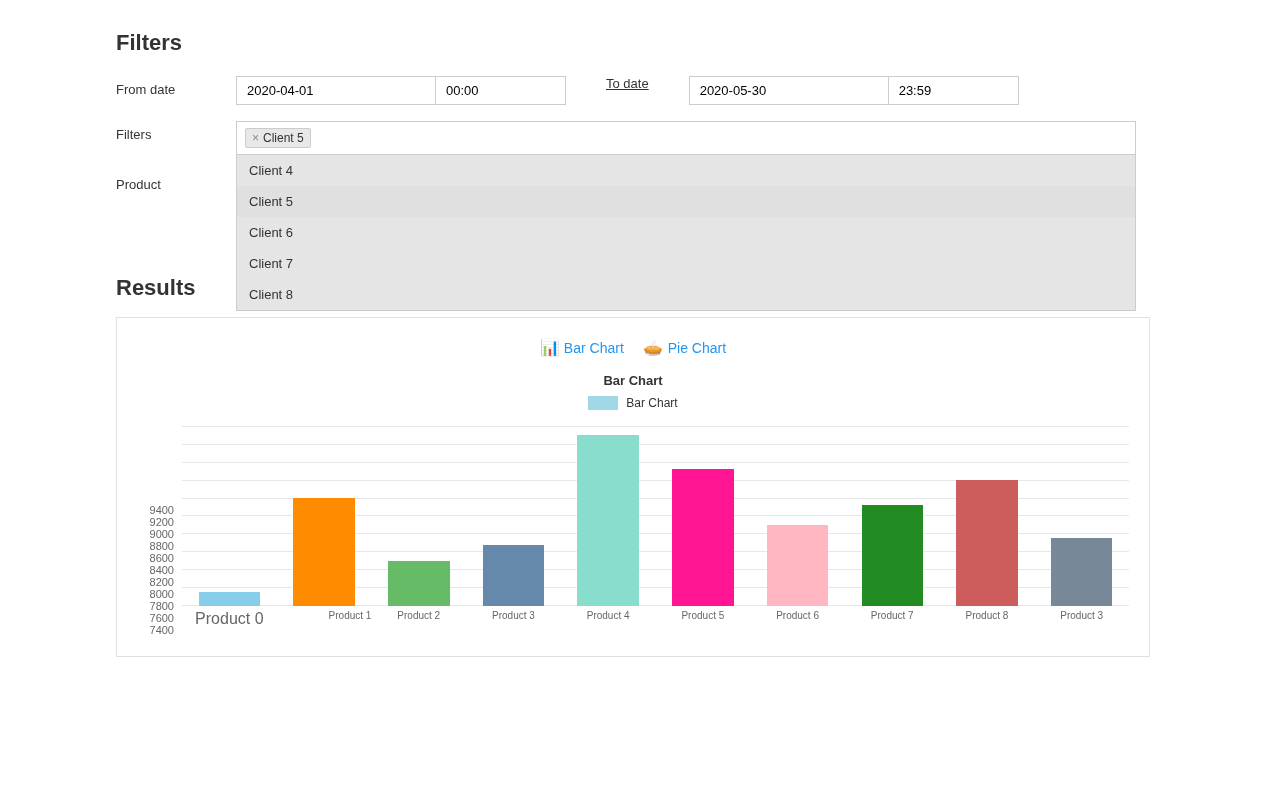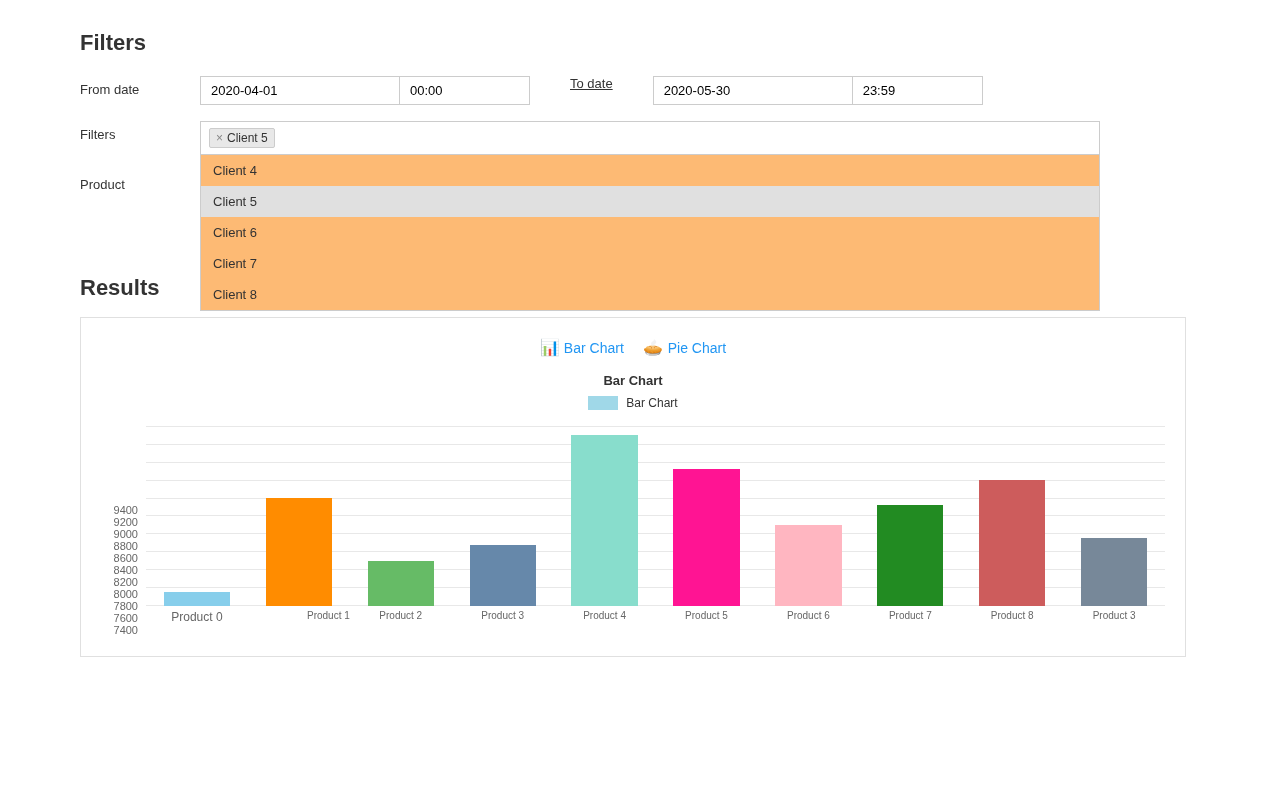--- a/index.html
+++ b/index.html
@@ -1,29 +1,29 @@
 <!DOCTYPE html>
 <html><head>
   <meta charset="utf-8">
   <style>
     * { box-sizing: border-box; margin: 0; padding: 0; }
     body { font-family: Arial, sans-serif; font-size: 14px; background: #fff; color: #333; }
-    .page { padding: 30px 80px; }
+    .page { padding: 30px 116px; }
     h2 { font-size: 22px; font-weight: bold; margin-bottom: 20px; }
     .filters-section { margin-bottom: 20px; }
     .filter-row { display: flex; align-items: flex-start; margin-bottom: 16px; gap: 20px; }
     .filter-label { width: 100px; font-size: 13px; color: #333; padding-top: 6px; }
     .date-group { display: flex; gap: 0; }
     .date-input { border: 1px solid #ccc; padding: 6px 10px; font-size: 13px; width: 200px; }
     .time-input { border: 1px solid #ccc; border-left: none; padding: 6px 10px; font-size: 13px; width: 130px; }
     .to-date-label { display: flex; align-items: center; padding: 0 20px; font-size: 13px; color: #333; min-width: 80px; text-decoration: underline; }
     .client-select-container { position: relative; width: 900px; }
     .client-tag-input { border: 1px solid #ccc; padding: 4px 8px; display: flex; align-items: center; gap: 4px; min-height: 34px; }
     .client-tag { background: #e8e8e8; border: 1px solid #ccc; border-radius: 2px; padding: 2px 6px; font-size: 12px; display: flex; align-items: center; gap: 4px; }
-    .dropdown-list { position: absolute; top: 100%; left: 0; width: 100%; border: 1px solid #ccc; border-top: none; background: #fdba74; z-index: 100; max-height: 200px; overflow-y: auto; }
+    .dropdown-list { position: absolute; top: 100%; left: 0; width: 100%; border: 1px solid #ccc; border-top: none; background: #e5e5e5; z-index: 100; max-height: 200px; overflow-y: auto; }
     .dropdown-item { padding: 8px 12px; font-size: 13px; cursor: pointer; }
     .dropdown-item.selected { background: #e0e0e0; }
     .dropdown-item.highlighted { background: #4a90d9; color: #fff; }
     .apply-btn { background: #2196F3; color: #fff; border: none; padding: 10px 30px; cursor: pointer; font-size: 13px; width: 190px; margin-top: 4px; }
     .results-section { margin-top: 20px; }
     h3 { font-size: 22px; font-weight: bold; margin-bottom: 16px; }
     .chart-container { border: 1px solid #e0e0e0; padding: 20px; margin-top: 10px; }
     .chart-tabs { display: flex; justify-content: center; gap: 20px; margin-bottom: 16px; }
     .chart-tab { font-size: 14px; color: #2196F3; cursor: pointer; display: flex; align-items: center; gap: 4px; text-decoration: none; }
     .chart-title { text-align: center; font-size: 13px; font-weight: bold; margin-bottom: 8px; }
@@ -165,21 +165,21 @@
               </div>
               <div style="flex: 1 1 0%; display: flex; flex-direction: column; align-items: center; justify-content: flex-end; height: 100%;">
                 <div style="width: 65%; background: rgb(205, 92, 92); height: 126px; min-height: 4px;"></div>
               </div>
               <div style="flex: 1 1 0%; display: flex; flex-direction: column; align-items: center; justify-content: flex-end; height: 100%;">
                 <div style="width: 65%; background: rgb(119, 136, 153); height: 68.4px; min-height: 4px;"></div>
               </div>
             </div>
 
           <div style="position:absolute;bottom:0;left:0;right:0;height:30px;display:flex;" id="x-labels">
-              <div style="flex: 1 1 0%; text-align: center; font-size: 12px; color: rgb(102, 102, 102); padding-top: 4px;">Product 0</div>
+              <div style="flex: 1 1 0%; text-align: center; font-size: 16px; color: rgb(102, 102, 102); padding-top: 4px;">Product 0</div>
               <div style="flex: 1 1 0%; text-align: right; font-size: 10px; color: rgb(102, 102, 102); padding-top: 4px;">Product 1</div>
               <div style="flex: 1 1 0%; text-align: center; font-size: 10px; color: rgb(102, 102, 102); padding-top: 4px;">Product 2</div>
               <div style="flex: 1 1 0%; text-align: center; font-size: 10px; color: rgb(102, 102, 102); padding-top: 4px;">Product 3</div>
               <div style="flex: 1 1 0%; text-align: center; font-size: 10px; color: rgb(102, 102, 102); padding-top: 4px;">Product 4</div>
               <div style="flex: 1 1 0%; text-align: center; font-size: 10px; color: rgb(102, 102, 102); padding-top: 4px;">Product 5</div>
               <div style="flex: 1 1 0%; text-align: center; font-size: 10px; color: rgb(102, 102, 102); padding-top: 4px;">Product 6</div>
               <div style="flex: 1 1 0%; text-align: center; font-size: 10px; color: rgb(102, 102, 102); padding-top: 4px;">Product 7</div>
               <div style="flex: 1 1 0%; text-align: center; font-size: 10px; color: rgb(102, 102, 102); padding-top: 4px;">Product 8</div>
               <div style="flex: 1 1 0%; text-align: center; font-size: 10px; color: rgb(102, 102, 102); padding-top: 4px;">Product 3</div>
             </div>

